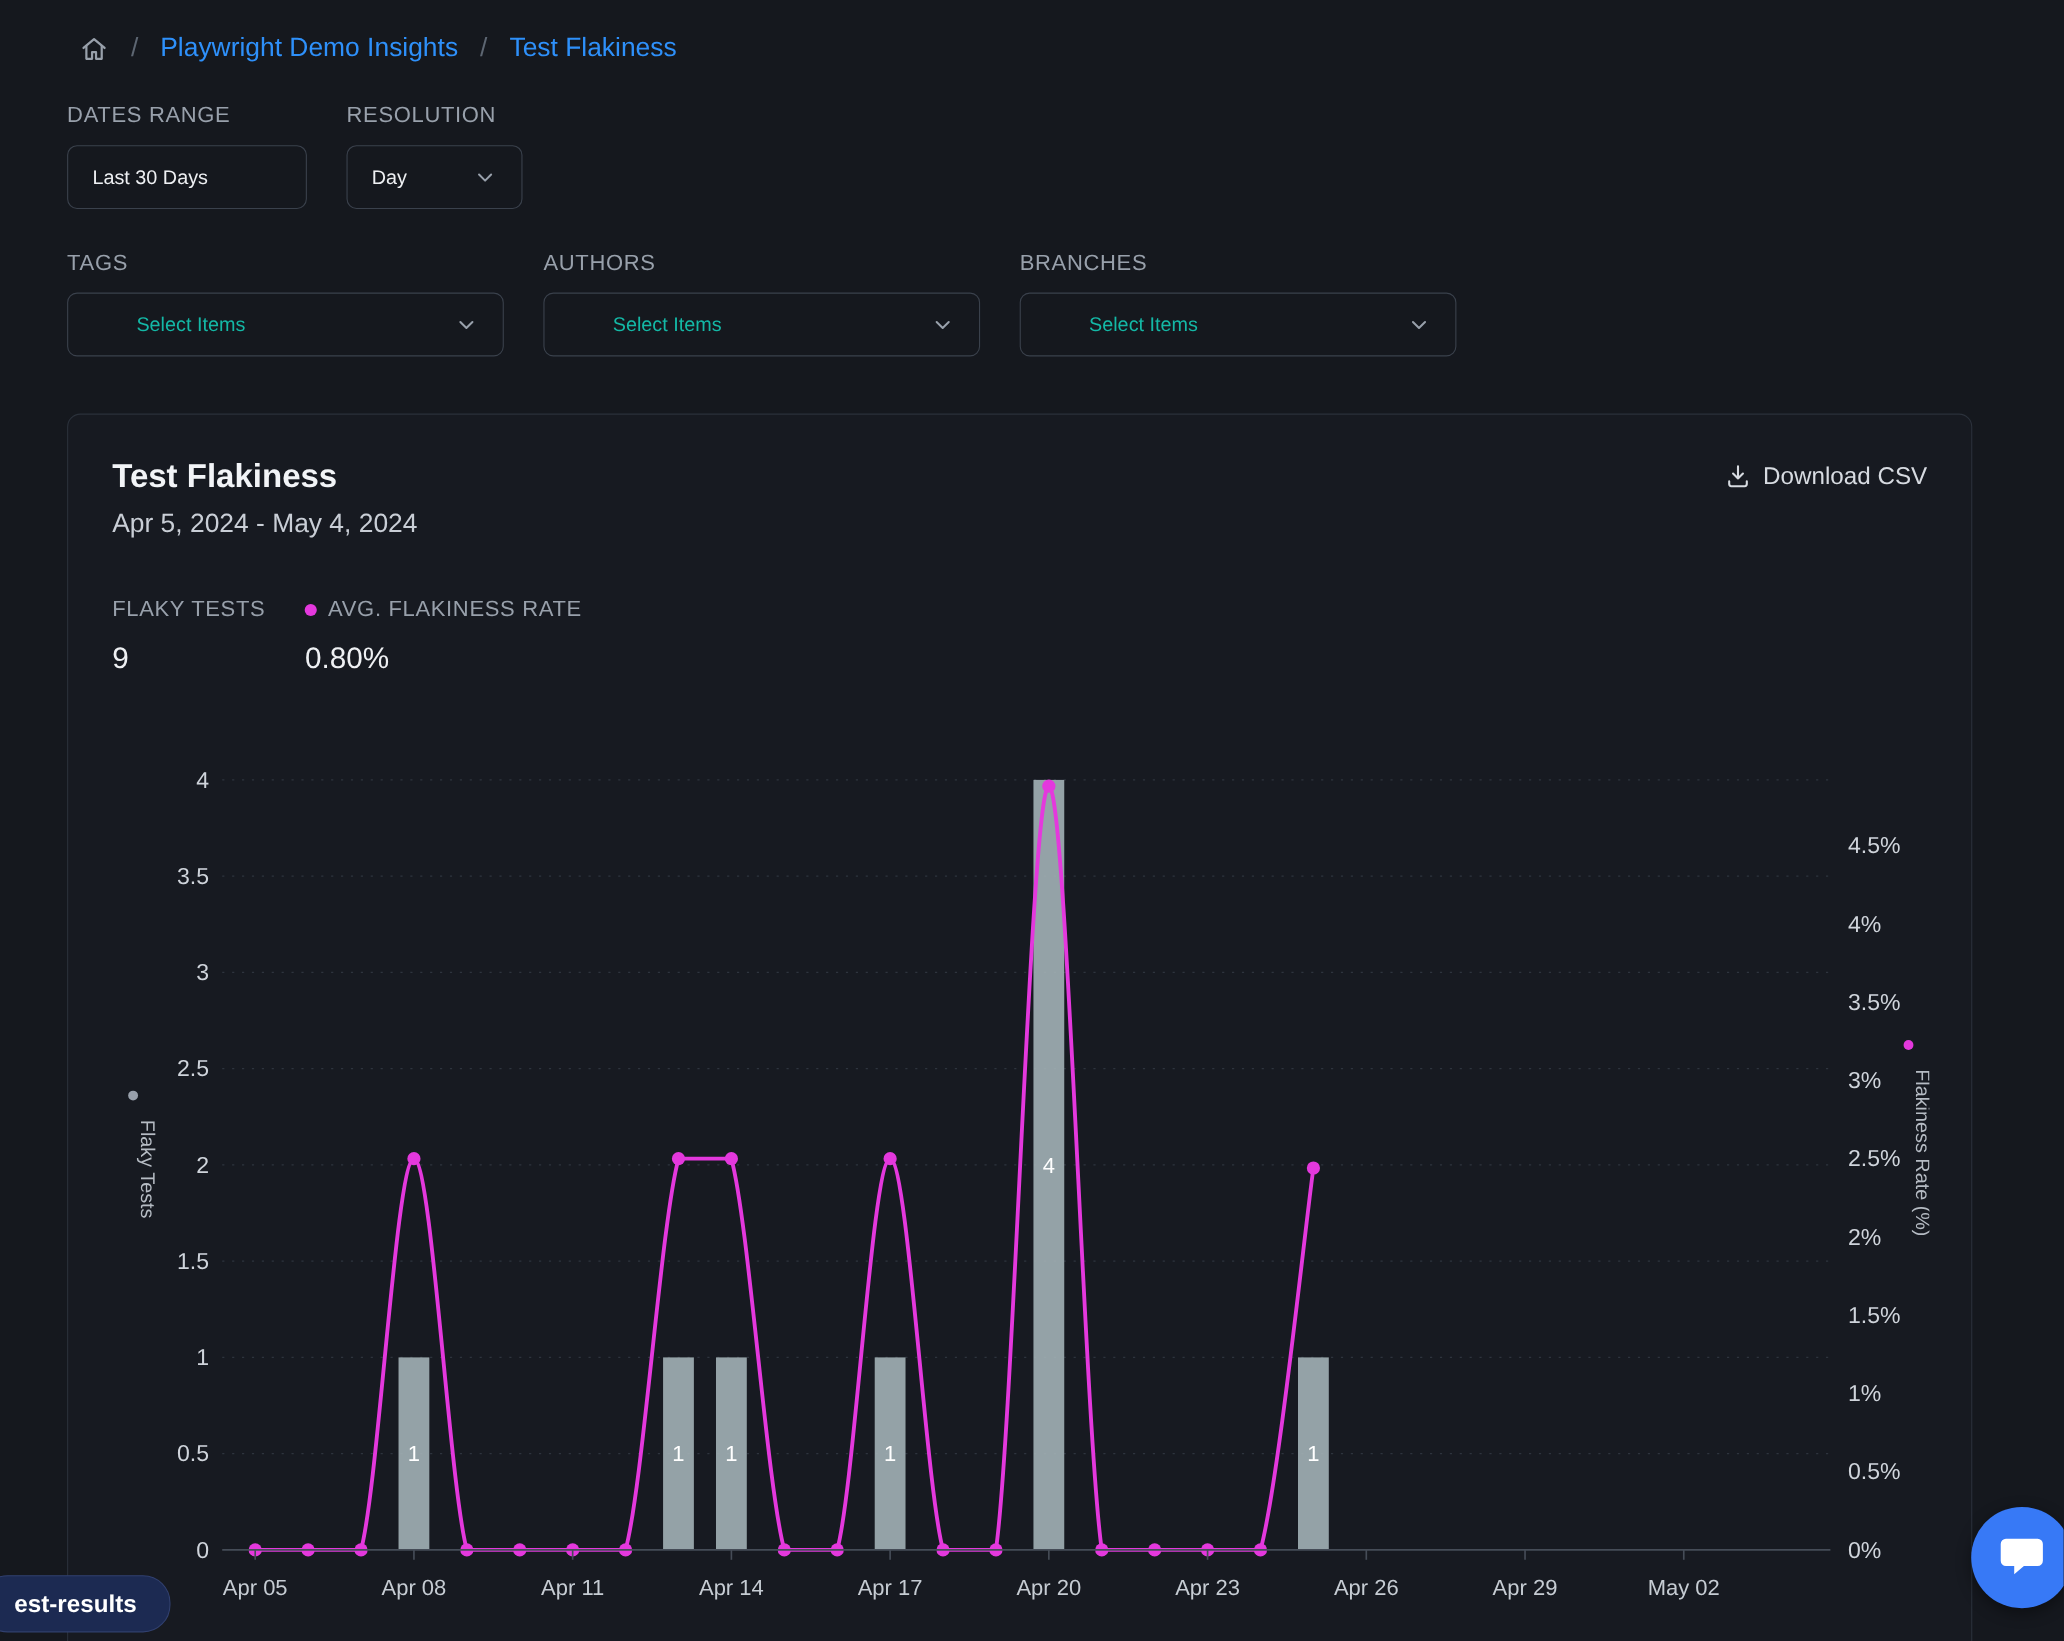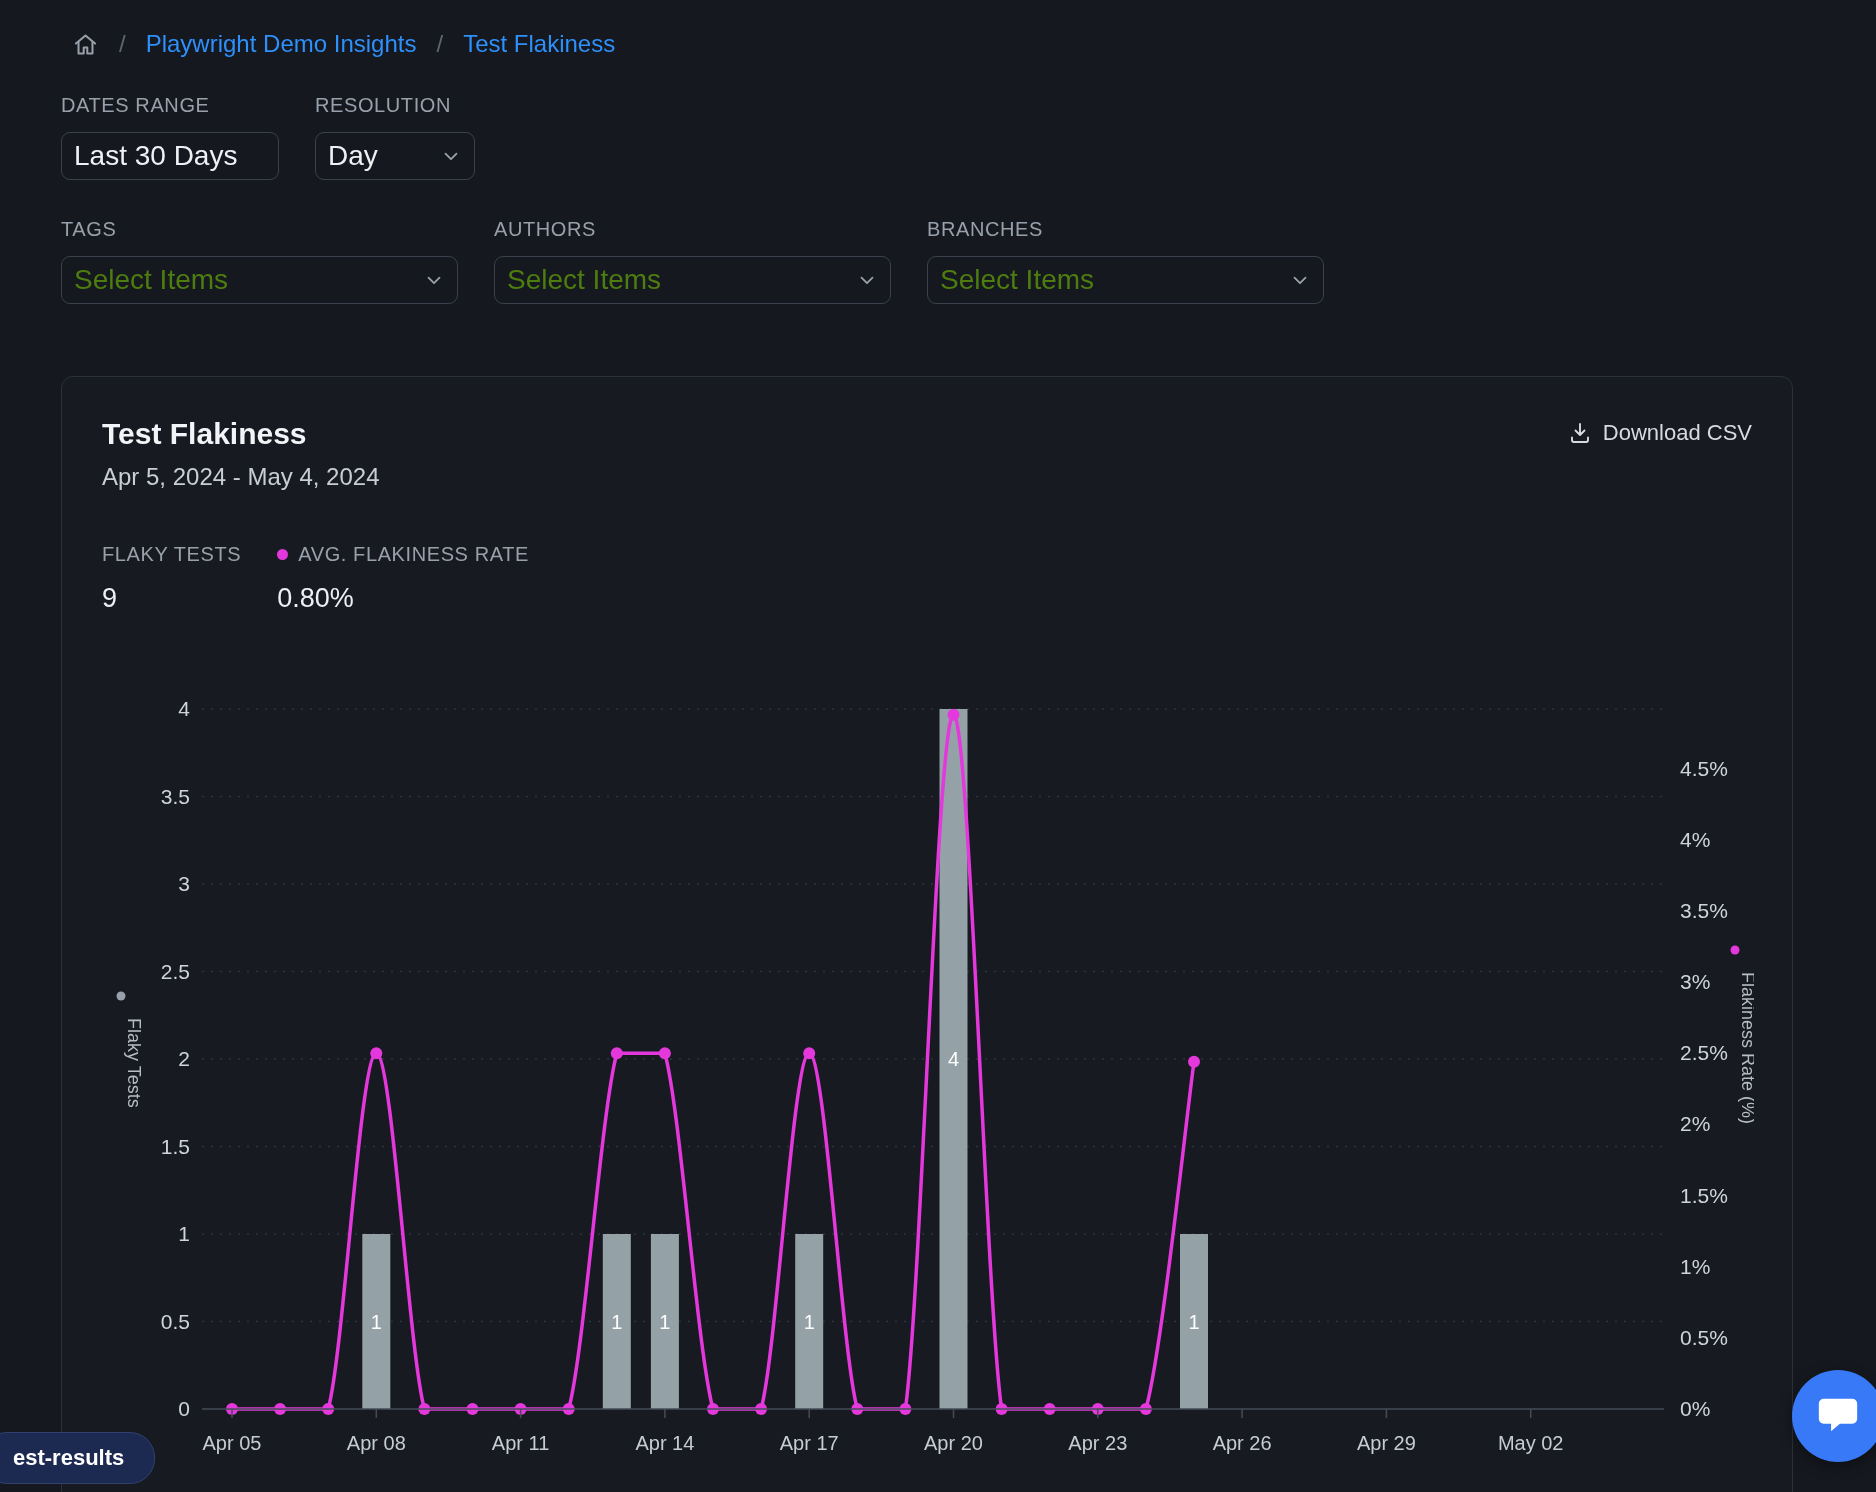--- a/index.html
+++ b/index.html
@@ -14,27 +14,27 @@
   .crumb-sep{color:#5d6672;font-size:24px;}
   .crumb-link{color:#2e90fa;cursor:pointer;text-decoration:none;}
   .home-ic{display:flex;align-items:center;cursor:pointer;}
   
   .filters{padding-left:61px;margin-top:34px;}
   .filter-row{display:flex;gap:36px;margin-top:36px;}
   .filter-row.row2{margin-top:38px;}
   .filter-group{display:flex;flex-direction:column;gap:15px;}
   .filter-label{font-size:20px;letter-spacing:.6px;color:#98a0ab;}
   .control{
-    height:48px;border:1px solid #3a414c;border-radius:9px;background:transparent;
-    display:flex;align-items:center;padding:0 12px;font-size:28px;color:#eef0f3;
+    height:58px;border:1px solid #3a414c;border-radius:9px;background:transparent;
+    display:flex;align-items:center;padding:0 22px;font-size:18px;color:#eef0f3;
     box-sizing:border-box;cursor:pointer;font-family:inherit;
   }
   .control.select{justify-content:space-between;align-items:center;}
   .select-wide{width:397px;}
-  .placeholder{color:#4d7c0f;}
+  .placeholder{color:#14b8a6;margin-left:40px;}
   .chev{flex:0 0 auto;margin-left:14px;}
   
   .card{
     position:absolute;left:61px;top:376px;width:1732px;height:1150px;
     background:#171a21;border:1px solid #2b313b;border-radius:12px;
     padding:40px 40px 0;box-sizing:border-box;
   }
   .card-head{display:flex;justify-content:space-between;align-items:flex-start;}
   .card-title{font-size:30px;font-weight:700;color:#f2f4f7;}
   .card-sub{margin-top:12px;font-size:24px;font-weight:400;color:#c9ced6;}

